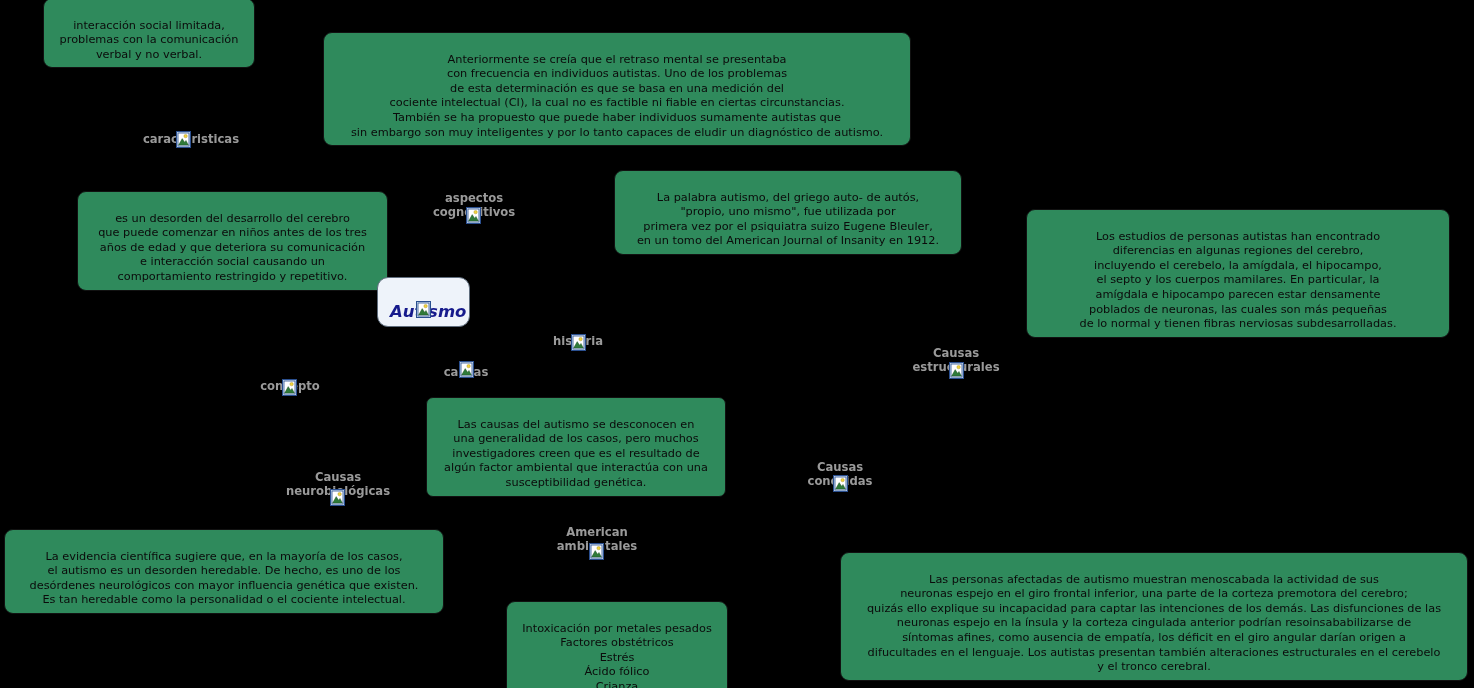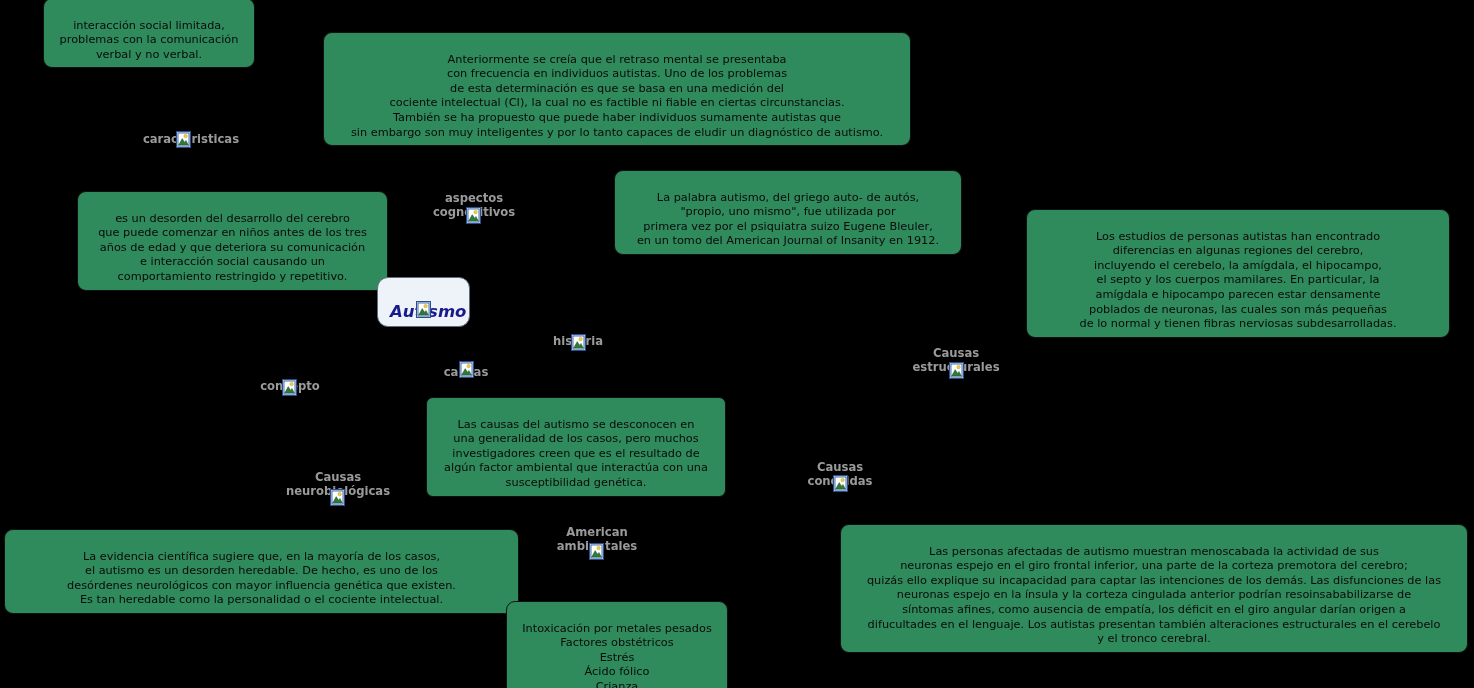--- a/index.html
+++ b/index.html
@@ -164,36 +164,36 @@
   </div>
 
   <div class="node" style="left:426px; top:397px; width:300px;border-radius:7px;">
     <span>Las causas del autismo se desconocen en
 una generalidad de los casos, pero muchos
 investigadores creen que es el resultado de
 algún factor ambiental que interactúa con una
 susceptibilidad genética.</span>
   </div>
 
-  <div class="node" style="left:4px; top:529px; width:515px;text-align:center;">
+  <div class="node" style="left:4px; top:529px; width:440px;text-align:center;">
     <span>La evidencia científica sugiere que, en la mayoría de los casos,
 el autismo es un desorden heredable. De hecho, es uno de los
 desórdenes neurológicos con mayor influencia genética que existen.
 Es tan heredable como la personalidad o el cociente intelectual.</span>
   </div>
 
   <div class="node" style="left:506px; top:601px; width:222px;">
     <span>Intoxicación por metales pesados
 Factores obstétricos
 Estrés
 Ácido fólico
 Crianza</span>
   </div>
 
-  <div class="node" style="left:840px; top:524px; width:628px;">
+  <div class="node" style="left:840px; top:552px; width:628px;">
     <span>Las personas afectadas de autismo muestran menoscabada la actividad de sus
 neuronas espejo en el giro frontal inferior, una parte de la corteza premotora del cerebro;
 quizás ello explique su incapacidad para captar las intenciones de los demás. Las disfunciones de las
 neuronas espejo en la ínsula y la corteza cingulada anterior podrían resoinsababilizarse de
 síntomas afines, como ausencia de empatía, los déficit en el giro angular darían origen a
 difucultades en el lenguaje. Los autistas presentan también alteraciones estructurales en el cerebelo
 y el tronco cerebral.</span>
   </div>
 
   <div class="node root" style="left:377px; top:277px; width:93px;">

